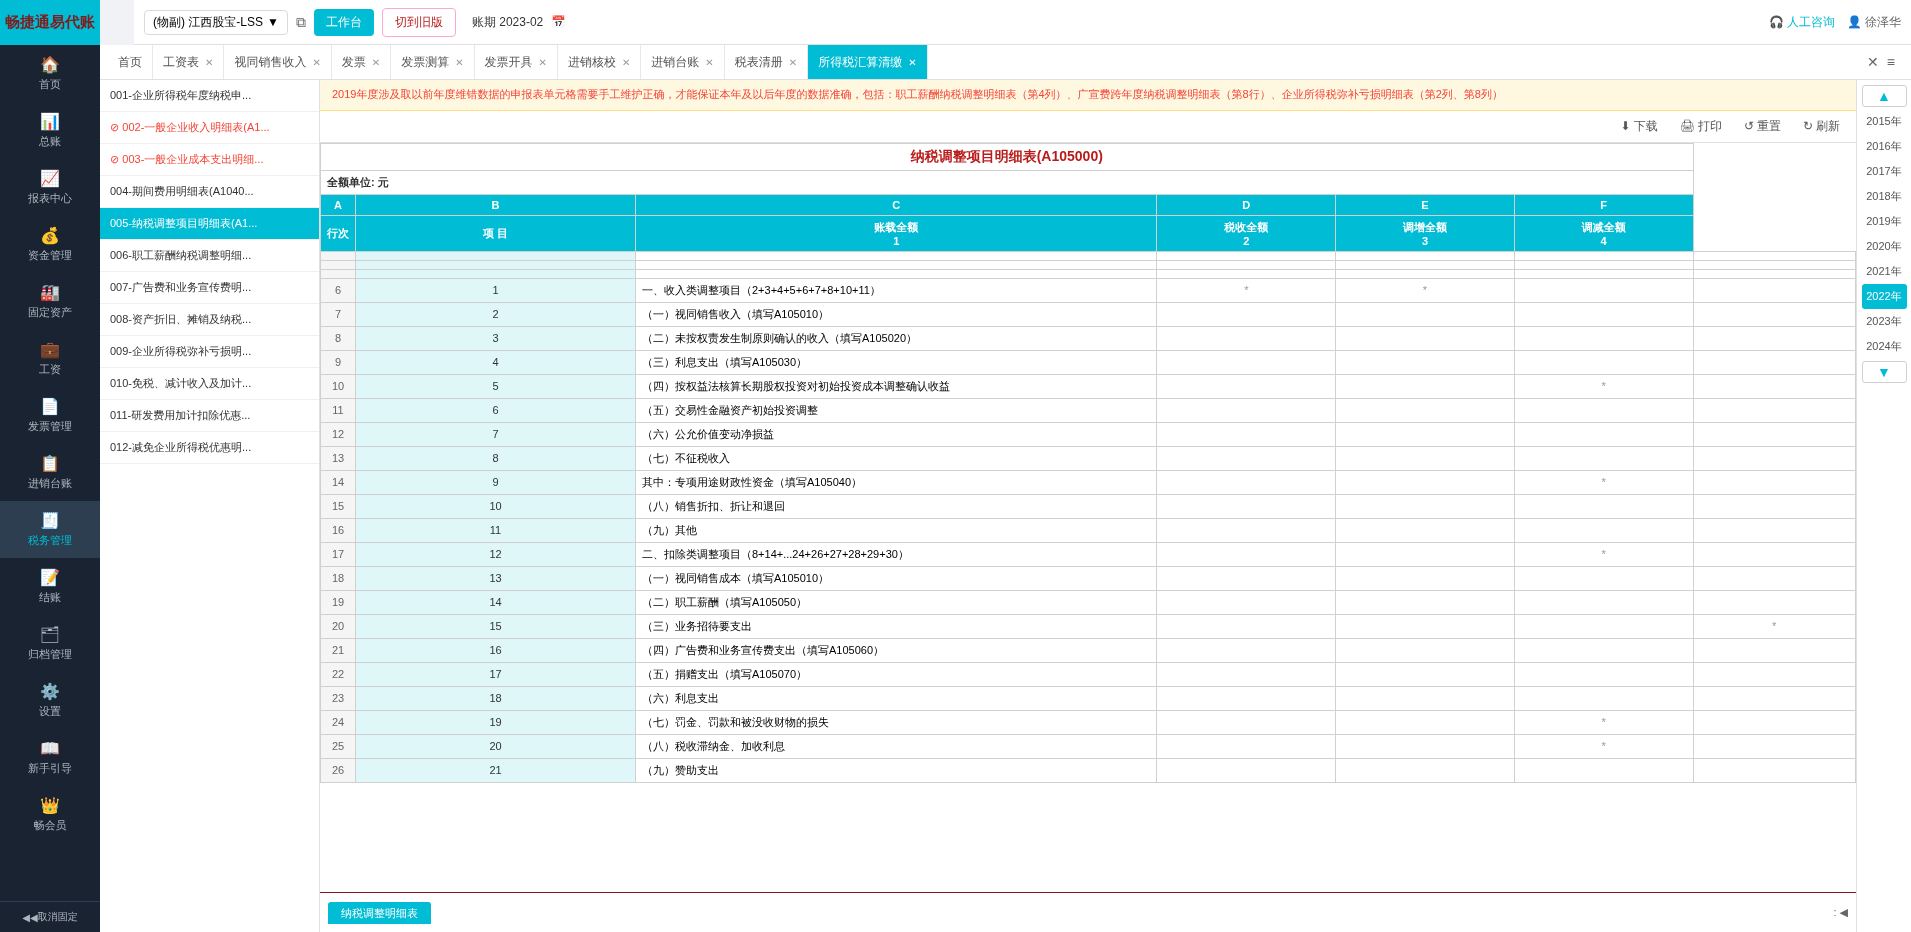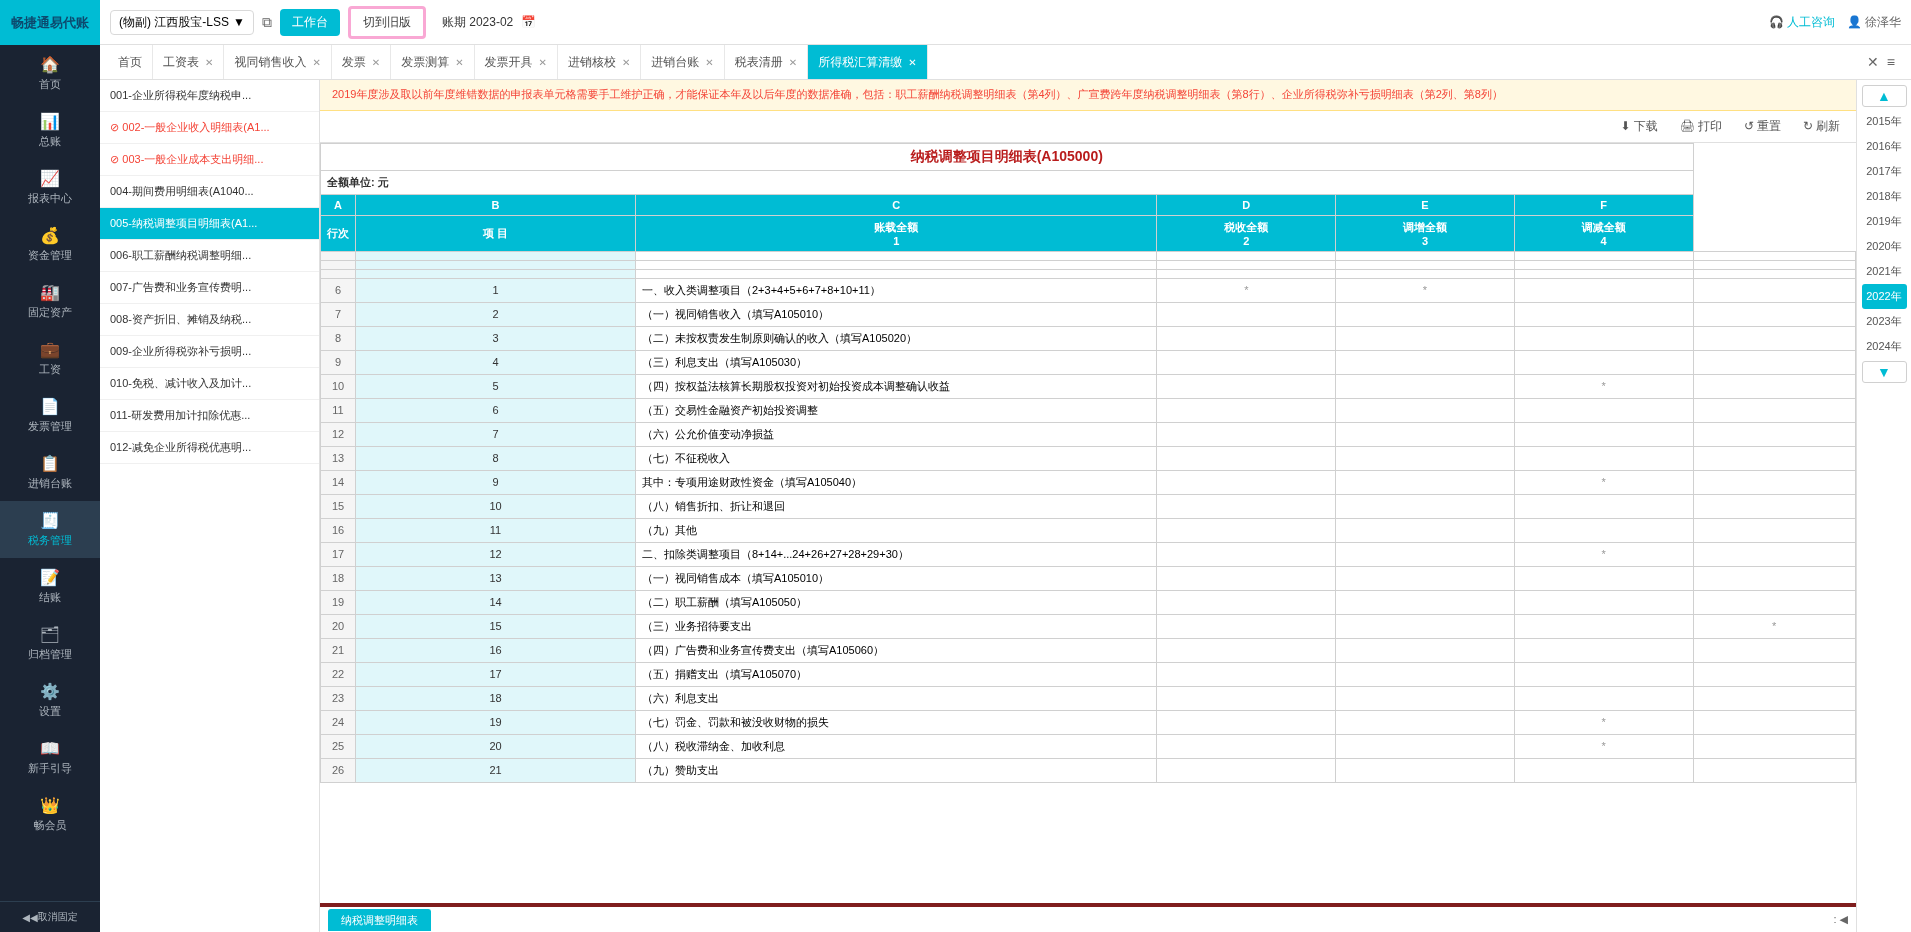--- a/index.html
+++ b/index.html
@@ -1,33 +1,33 @@
 <!DOCTYPE html>
 <html><head>
   <meta charset="utf-8">
   <style>
     * { box-sizing: border-box; margin: 0; padding: 0; }
     body { font-family: 'Microsoft YaHei', Arial, sans-serif; font-size: 12px; background: #f0f2f5; display: flex; height: 932px; overflow: hidden; }
 
     
     .sidebar { width: 100px; background: #1a2332; color: #fff; display: flex; flex-direction: column; flex-shrink: 0; }
-    .sidebar-logo { background: #00bcd4; padding: 10px 5px; text-align: center; font-size: 13px; font-weight: bold; color: #0c4a6e; height: 45px; display: flex; align-items: center; justify-content: center; }
+    .sidebar-logo { background: #00bcd4; padding: 10px 5px; text-align: center; font-size: 15px; font-weight: bold; color: #7f1d1d; height: 45px; display: flex; align-items: center; justify-content: center; }
     .sidebar-item { display: flex; flex-direction: column; align-items: center; padding: 10px 5px; cursor: pointer; color: #adb5bd; font-size: 11px; gap: 3px; }
     .sidebar-item.active { background: #2c3e50; color: #00bcd4; }
     .sidebar-icon { font-size: 16px; }
     .sidebar-bottom { margin-top: auto; padding: 8px 5px; border-top: 1px solid #2c3e50; display: flex; align-items: center; justify-content: center; font-size: 10px; color: #adb5bd; cursor: pointer; }
 
     
     .main { flex: 1; display: flex; flex-direction: column; overflow: hidden; }
 
     
-    .topbar { background: white; height: 45px; display: flex; align-items: center; padding: 12px 10px; border-bottom: 1px solid #e0e0e0; gap: 8px; flex-shrink: 0; }
+    .topbar { background: white; height: 45px; display: flex; align-items: center; padding: 12px 10px; border-bottom: 1px solid #e0e0e0; gap: 8px; flex-shrink: 0; margin-left: 34px; }
     .company-select { display: flex; align-items: center; gap: 4px; border: 1px solid #d9d9d9; border-radius: 4px; padding: 3px 8px; font-size: 12px; cursor: pointer; }
     .btn-workbench { background: #00bcd4; color: white; border: none; border-radius: 4px; padding: 5px 12px; cursor: pointer; font-size: 12px; }
-    .btn-old { background: white; color: #404040; border: 3px solid #f9a8d4; border-radius: 4px; padding: 5px 12px; cursor: pointer; font-size: 12px; }
+    .btn-old { background: white; color: #b91c1c; border: 1px solid #f9a8d4; border-radius: 4px; padding: 5px 12px; cursor: pointer; font-size: 12px; }
     .period-label { font-size: 12px; color: #333; margin-left: 8px; }
     .topbar-right { margin-left: auto; display: flex; align-items: center; gap: 12px; font-size: 12px; color: #666; }
 
     
     .nav-tabs { background: white; height: 35px; display: flex; align-items: center; padding: 0 8px; border-bottom: 1px solid #e0e0e0; flex-shrink: 0; overflow-x: auto; }
     .nav-tab { display: flex; align-items: center; gap: 4px; padding: 4px 10px; font-size: 12px; color: #555; cursor: pointer; white-space: nowrap; border-right: 1px solid #e8e8e8; height: 35px; }
     .nav-tab.active { background: #00bcd4; color: white; }
     .nav-tab .close-x { color: #999; font-size: 10px; margin-left: 2px; }
     .nav-tab.active .close-x { color: white; }
     .tab-close-all { margin-left: auto; display: flex; gap: 8px; font-size: 14px; color: #666; cursor: pointer; padding: 0 8px; }
@@ -64,21 +64,21 @@
     .col-B { min-width: 280px; }
     .col-C, .col-D, .col-E, .col-F { min-width: 110px; }
 
     
     .right-panel { width: 55px; background: white; border-left: 1px solid #e0e0e0; display: flex; flex-direction: column; align-items: center; padding: 5px 0; gap: 2px; flex-shrink: 0; overflow-y: auto; }
     .year-btn { width: 45px; padding: 5px 3px; font-size: 11px; text-align: center; cursor: pointer; border-radius: 3px; color: #555; }
     .year-btn.active { background: #00bcd4; color: white; }
     .year-nav { width: 45px; height: 22px; display: flex; align-items: center; justify-content: center; cursor: pointer; color: #00bcd4; font-size: 14px; border: 1px solid #d0d0d0; border-radius: 3px; }
 
     
-    .bottom-bar { height: 29px; background: white; border-top: 4px solid #7f1d1d; display: flex; align-items: center; padding: 0 8px; flex-shrink: 0; }
+    .bottom-bar { height: 40px; background: white; border-top: 1px solid #7f1d1d; display: flex; align-items: center; padding: 0 8px; flex-shrink: 0; }
     .bottom-tab { padding: 3px 12px; font-size: 11px; color: #333; cursor: pointer; border: 1px solid #d0d0d0; border-bottom: none; background: #f5f5f5; margin-right: 4px; border-radius: 3px 3px 0 0; }
     .bottom-tab.active { background: #00bcd4; color: white; border-color: #00bcd4; }
     .bottom-right { margin-left: auto; display: flex; gap: 8px; font-size: 11px; color: #666; }
   </style>
 </head>
 <body>
 
 <div class="sidebar">
   <div class="sidebar-logo">畅捷通易代账</div>
   <div class="sidebar-item">

